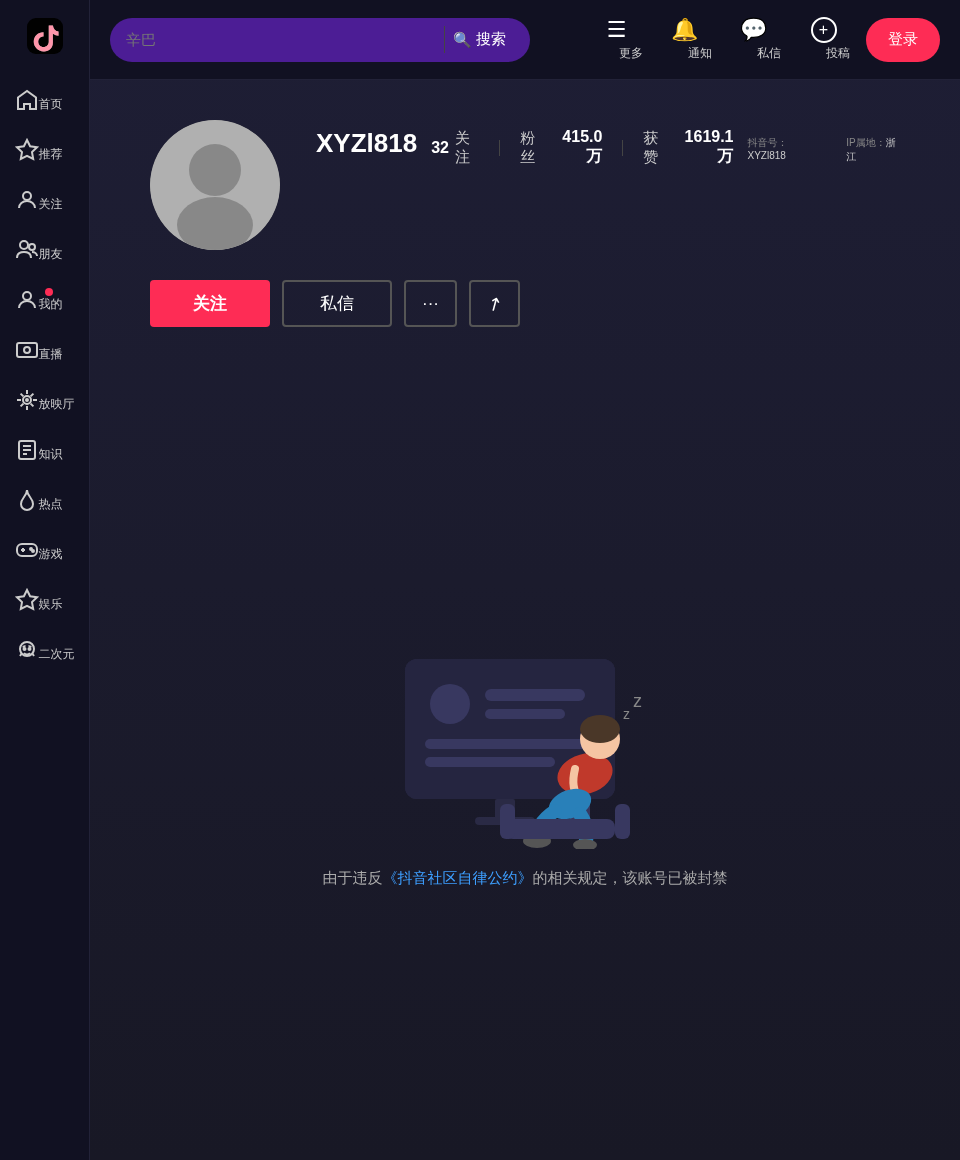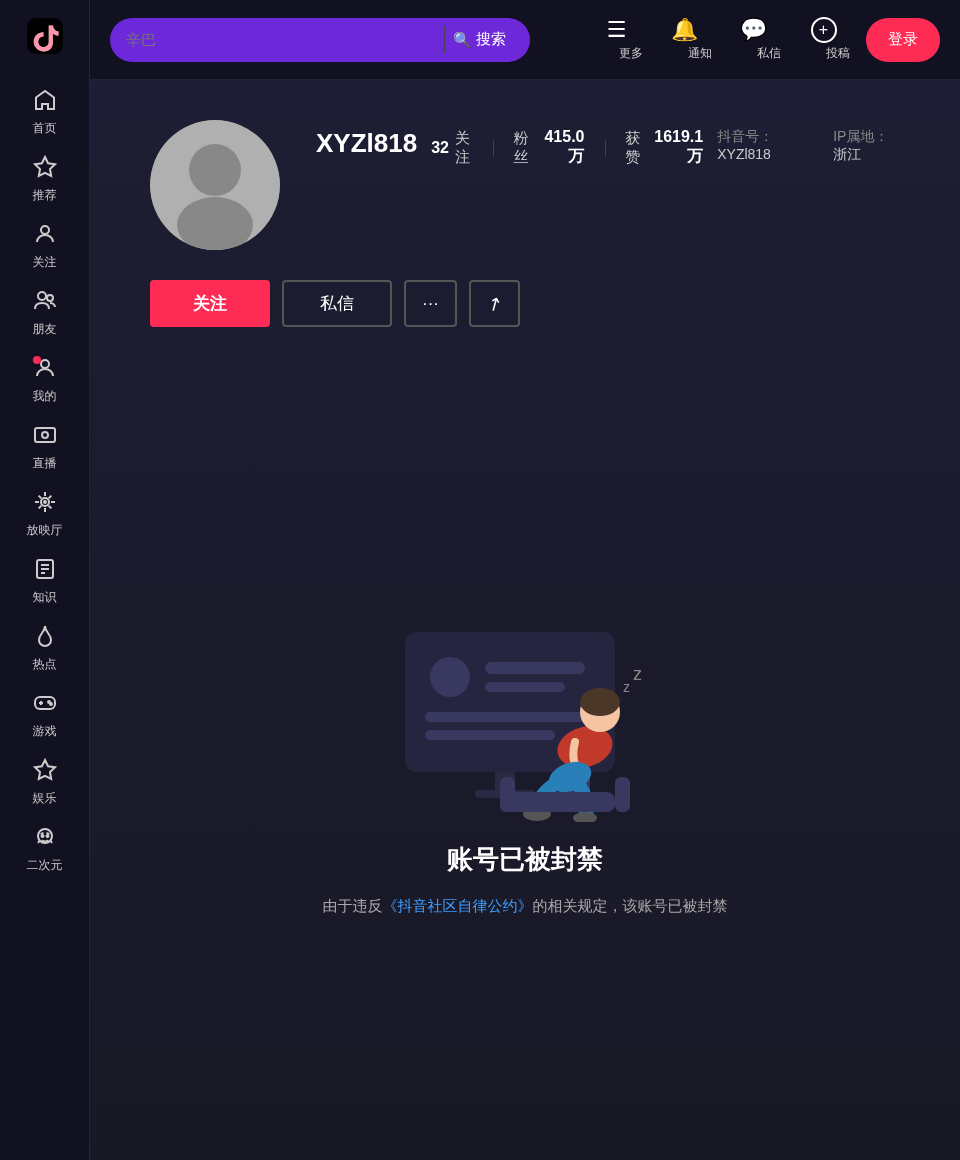--- a/index.html
+++ b/index.html
@@ -28,21 +28,21 @@
     .logo-wrap {
       margin-bottom: 12px;
       padding: 8px 0;
     }
     .logo-wrap svg {
       width: 36px;
       height: 36px;
     }
     .sidebar-item {
       display: flex;
-      flex-direction: column;
+      flex-direction: row;
       align-items: center;
       width: 100%;
       padding: 10px 0 8px;
       cursor: pointer;
       position: relative;
     }
     .sidebar-item .icon {
       font-size: 22px;
       line-height: 1;
       margin-bottom: 4px;
@@ -78,21 +78,21 @@
       align-items: center;
       padding: 0 20px;
       gap: 16px;
       border-bottom: 1px solid #222238;
     }
     .search-box {
       flex: 1;
       max-width: 420px;
       display: flex;
       align-items: center;
-      background: #6d28d9;
+      background: #4c1d95;
       border-radius: 22px;
       padding: 0 16px;
       height: 44px;
       gap: 8px;
     }
     .search-input {
       background: transparent;
       border: none;
       outline: none;
       color: #aaa;
@@ -198,24 +198,25 @@
       font-size: 16px;
       text-align: right;
     }
     .stat-divider {
       width: 1px;
       height: 16px;
       background: #444;
       margin: 0 20px;
     }
     .account-info {
-      font-size: 14px;
+      font-size: 10px;
       color: #aaa;
       display: flex;
       gap: 28px;
+      margin-top: 8px;
     }
     .account-info span {
       color: #888;
     }
     .account-info strong {
       color: #ccc;
       font-weight: 400;
     }
 
     
@@ -527,19 +528,18 @@
       <path d="M205 185 Q215 200 210 215" stroke="#2980b9" stroke-width="14" fill="none" stroke-linecap="round"></path>
 
       <ellipse cx="162" cy="212" rx="14" ry="7" fill="#555"></ellipse>
       <ellipse cx="210" cy="216" rx="12" ry="6" fill="#555"></ellipse>
 
       <rect x="130" y="190" width="110" height="20" rx="8" fill="#383860"></rect>
       <rect x="125" y="175" width="15" height="35" rx="6" fill="#383860"></rect>
       <rect x="240" y="175" width="15" height="35" rx="6" fill="#383860"></rect>
     </svg>
 
-    <div class="banned-title">账号已被封禁</div>
 
     <div class="banned-desc">
       <span>由于违反</span><a href="#">《抖音社区自律公约》</a><span>的相关规定，该账号已被封禁</span>
     </div>
   </div>
 </div>
 
 </body></html>

